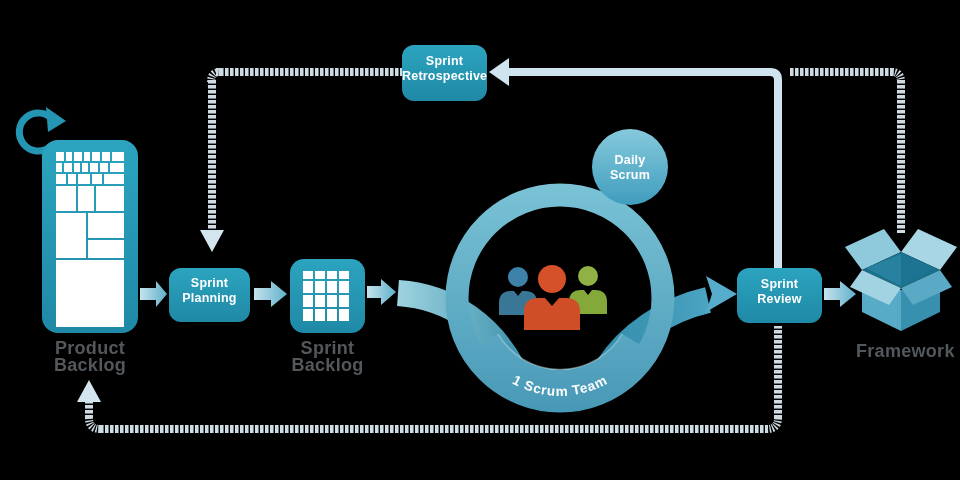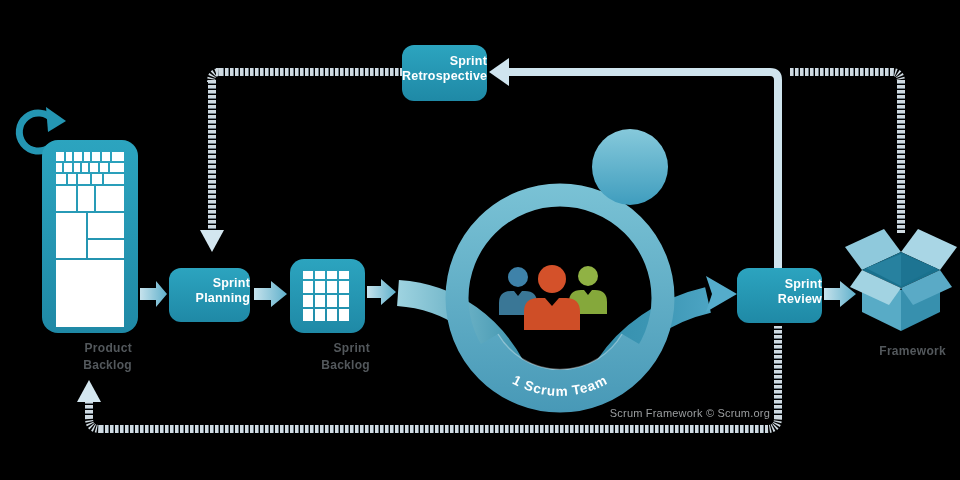--- a/index.html
+++ b/index.html
@@ -1,21 +1,21 @@
 <!DOCTYPE html>
 <html><head>
 <meta charset="utf-8">
 <style>
   html,body{margin:0;padding:0;background:#000;}
   .stage{position:relative;width:960px;height:480px;background:#000;overflow:hidden;
          font-family:"Liberation Sans", sans-serif;}
   .stage svg{position:absolute;left:0;top:0;}
-  .lbl{position:absolute;white-space:pre-line;text-align:right;font-weight:700;}
+  .lbl{position:absolute;white-space:pre-line;text-align:center;font-weight:700;}
   .boxlbl{color:#fff;font-size:12.5px;line-height:15px;letter-spacing:.2px;}
-  .graylbl{color:#53585c;font-size:12px;line-height:17px;letter-spacing:.3px;}
+  .graylbl{color:#53585c;font-size:18px;line-height:17px;letter-spacing:.3px;}
   .credit{position:absolute;left:555px;top:407px;width:215px;text-align:right;
           color:#9b9ea0;font-size:11px;font-weight:400;letter-spacing:.2px;}
 </style>
 </head>
 <body>
 
 <div class="stage">
 
 <svg width="960" height="480" viewBox="0 0 960 480">
   <defs>
@@ -184,24 +184,25 @@
 
 <div class="lbl boxlbl" style="left:169px;top:276px;width:81px;">Sprint
 Planning</div>
 
 <div class="lbl boxlbl" style="left:402px;top:54px;width:85px;">Sprint
 Retrospective</div>
 
 <div class="lbl boxlbl" style="left:737px;top:277px;width:85px;">Sprint
 Review</div>
 
+<div class="lbl boxlbl" style="left:592px;top:153px;width:76px;">Daily
+Scrum</div>
 
 <div class="lbl graylbl" style="left:48px;top:340px;width:84px;">Product
 Backlog</div>
 
 <div class="lbl graylbl" style="left:285px;top:340px;width:85px;">Sprint
 Backlog</div>
 
 <div class="lbl graylbl" style="left:856px;top:343px;width:90px;">Framework</div>
 
-<div class="credit">Scrum Framework © Scrum.org</div>
 
 </div>
 
 </body></html>

